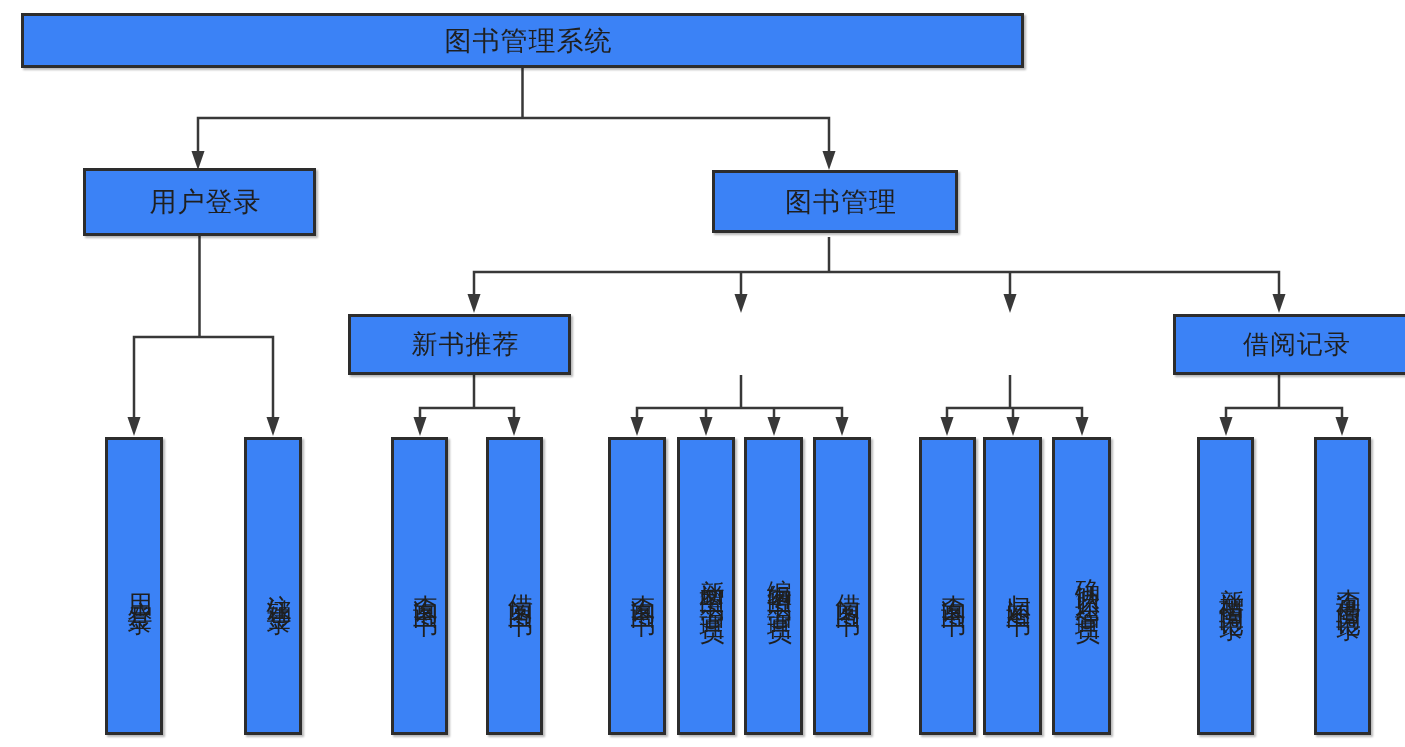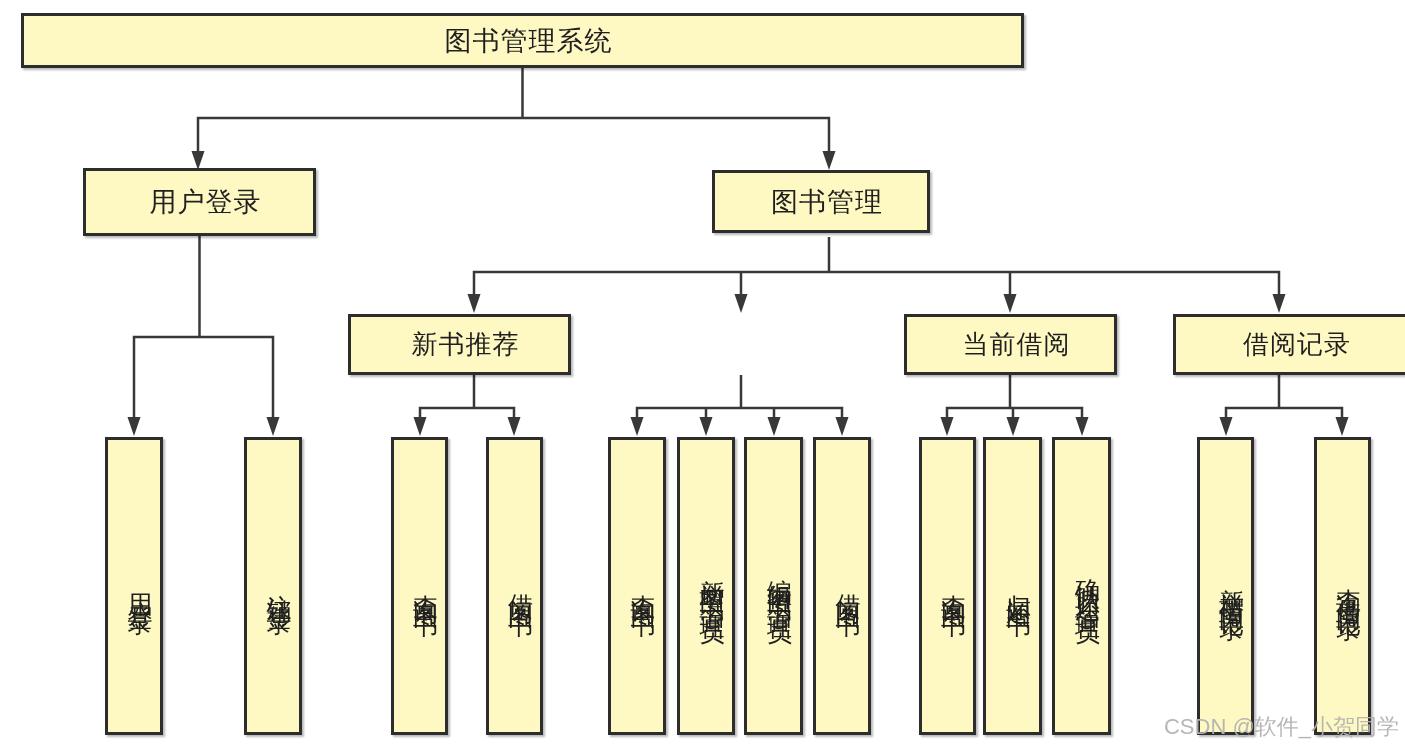--- a/index.html
+++ b/index.html
@@ -20,21 +20,21 @@
     left: 0;
     top: 0;
     width: 1405px;
     height: 747px;
     z-index: 1;
   }
   .box {
     position: absolute;
     box-sizing: border-box;
     border: 3px solid #2d2d2d;
-    background: #fef9c3;
+    background: #3b82f6;
     display: flex;
     align-items: center;
     justify-content: center;
     box-shadow: 1.5px 1.5px 2px rgba(0,0,0,0.28);
     z-index: 2;
     padding-left: 12px;
   }
   .hlabel {
     font-size: 27px;
     color: #1f1f1f;
@@ -58,21 +58,21 @@
     top: 712px;
     font-size: 22px;
     color: #b3b3b3;
     opacity: 0.95;
     z-index: 3;
     white-space: nowrap;
   }
   
   .n-root  { left: 21px;   top: 13px;  width: 1003px; height: 55px; }
   .n-login { left: 83px;   top: 168px; width: 233px;  height: 68px; }
-  .n-mgmt  { left: 712px;  top: 170px; width: 218px;  height: 63px; }
+  .n-mgmt  { left: 712px;  top: 170px; width: 246px;  height: 63px; }
   .n-g0 { left: 348px;  top: 314px; width: 223px; height: 61px; }
   .n-g1 { left: 635px;  top: 314px; width: 212px; height: 61px; }
   .n-g2 { left: 904px;  top: 314px; width: 213px; height: 61px; }
   .n-g3 { left: 1173px; top: 314px; width: 236px; height: 61px; }
   
   .leaf { top: 437px; height: 298px; }
   .l-b0c0 { left: 105px;  width: 58px; }
   .l-b0c1 { left: 244px;  width: 58px; }
   .l-g0c0 { left: 391px;  width: 57px; }
   .l-g0c1 { left: 486px;  width: 57px; }
@@ -143,23 +143,20 @@
   <div class="box n-login">
     <span class="hlabel">用户登录</span>
   </div>
   <div class="box n-mgmt">
     <span class="hlabel">图书管理</span>
   </div>
 
   <div class="box n-g0">
     <span class="hlabel sm">新书推荐</span>
   </div>
-  <div class="box n-g2">
-    <span class="hlabel sm">当前借阅</span>
-  </div>
   <div class="box n-g3">
     <span class="hlabel sm">借阅记录</span>
   </div>
 
   <div class="box leaf l-b0c0">
     <span class="vtext">用户登录</span>
   </div>
   <div class="box leaf l-b0c1">
     <span class="vtext">注销登录</span>
   </div>
@@ -194,15 +191,14 @@
     <span class="vtext">确认归还（管理员）</span>
   </div>
 
   <div class="box leaf l-g3c0">
     <span class="vtext">新增借阅记录</span>
   </div>
   <div class="box leaf l-g3c1">
     <span class="vtext">查询借阅记录</span>
   </div>
 
-  <div class="watermark">CSDN @软件_小贺同学</div>
 
 </div>
 
 </body></html>

